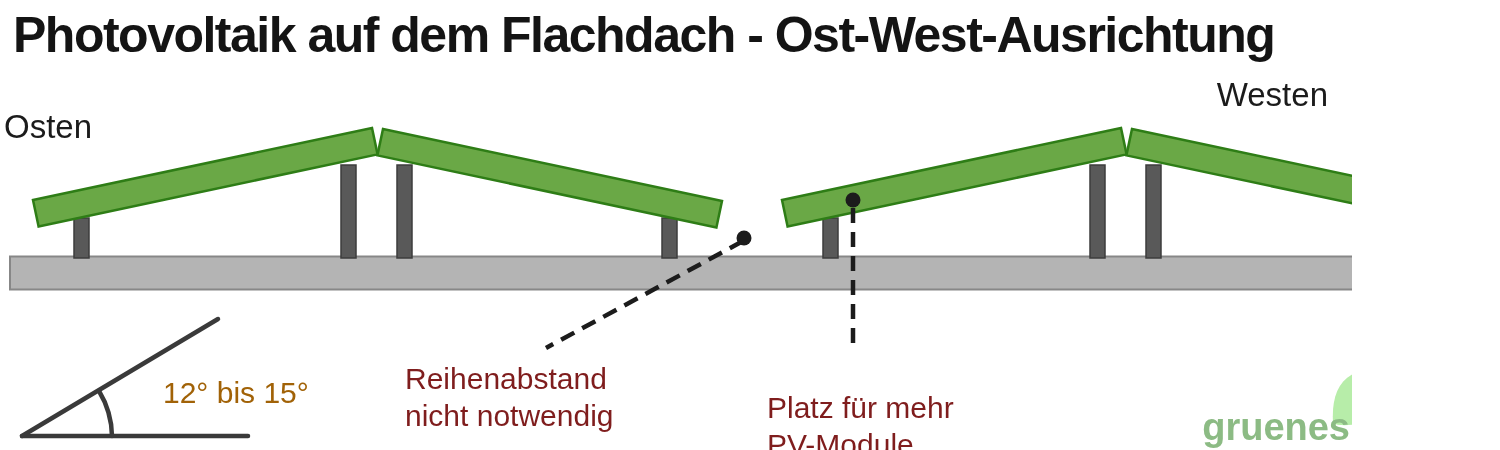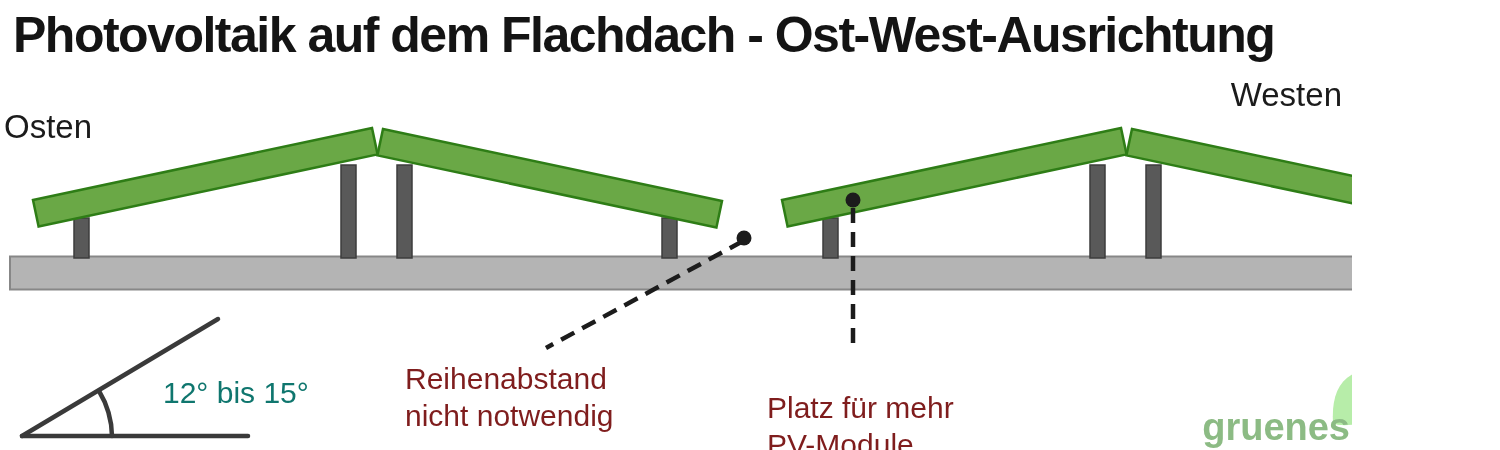--- a/index.html
+++ b/index.html
@@ -22,40 +22,40 @@
     white-space: nowrap;
   }
   .dir-label {
     top: 76px;
     font-size: 33px;
     font-weight: 400;
     color: #1b1b1b;
     white-space: nowrap;
   }
   .dir-east { left: 4px; margin-top: 32px; }
-  .dir-west { right: 10px; }
+  .dir-west { right: 24px; }
   .diagram-svg { left: 0; top: 0; width: 1500px; height: 450px; }
   .panel { fill: var(--panel-green); stroke: var(--panel-border); stroke-width: 2.5px; }
   .post  { fill: var(--post-gray); stroke: #3d3d3d; stroke-width: 1.5px; }
   .roof  { fill: var(--roof-gray); stroke: var(--roof-border); stroke-width: 2px; }
   .leader { stroke: var(--line-dark); stroke-width: 4.5px; stroke-dasharray: 15 9; fill: none; }
   .dot { fill: var(--line-dark); }
   .angle-line { stroke: #3a3a3a; stroke-width: 4.5px; stroke-linecap: round; fill: none; }
   .note {
     font-size: 30px;
     line-height: 37px;
     color: #7f1d1d;
     white-space: nowrap;
   }
   .note-rowspacing { left: 405px; top: 360px; }
   .note-modules   { left: 767px; top: 360px; margin-top: 29px; }
   .angle-text {
     left: 163px; top: 376px;
     font-size: 30px;
-    color: #0f766e;
+    color: #a16207;
     white-space: nowrap;
   }
   .logo-svg { left: 1196px; top: 360px; width: 300px; height: 88px; }
   .logo-leaf { fill: var(--logo-leaf); }
   .logo-house { fill: none; stroke: rgba(122, 152, 112, 0.82); stroke-width: 6px; stroke-linejoin: miter; }
   .logo-word {
     font-family: "Liberation Sans", sans-serif;
     font-size: 38px;
     font-weight: 700;
     fill: var(--logo-green);

